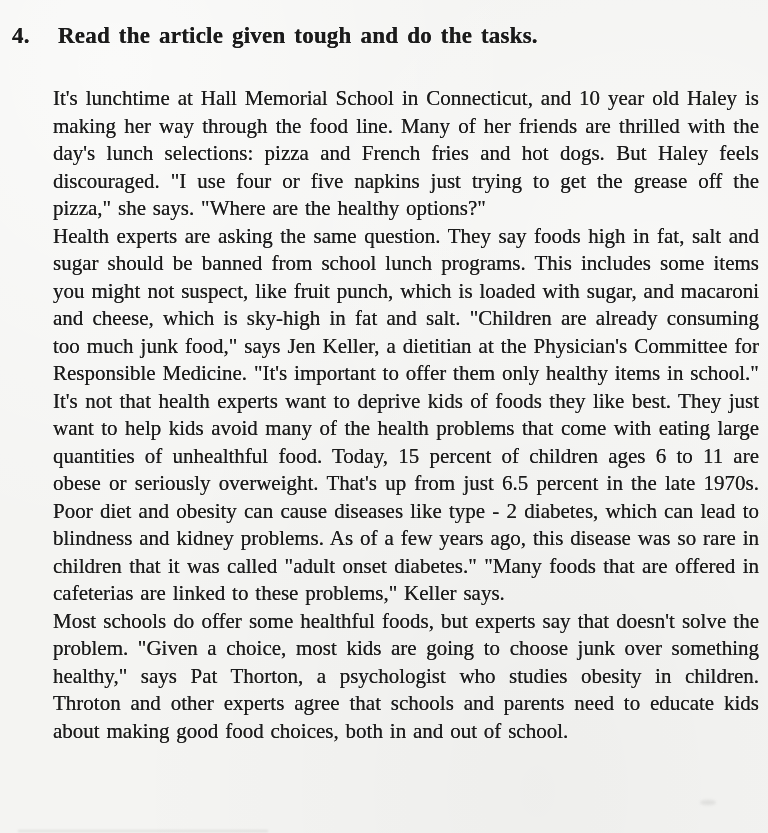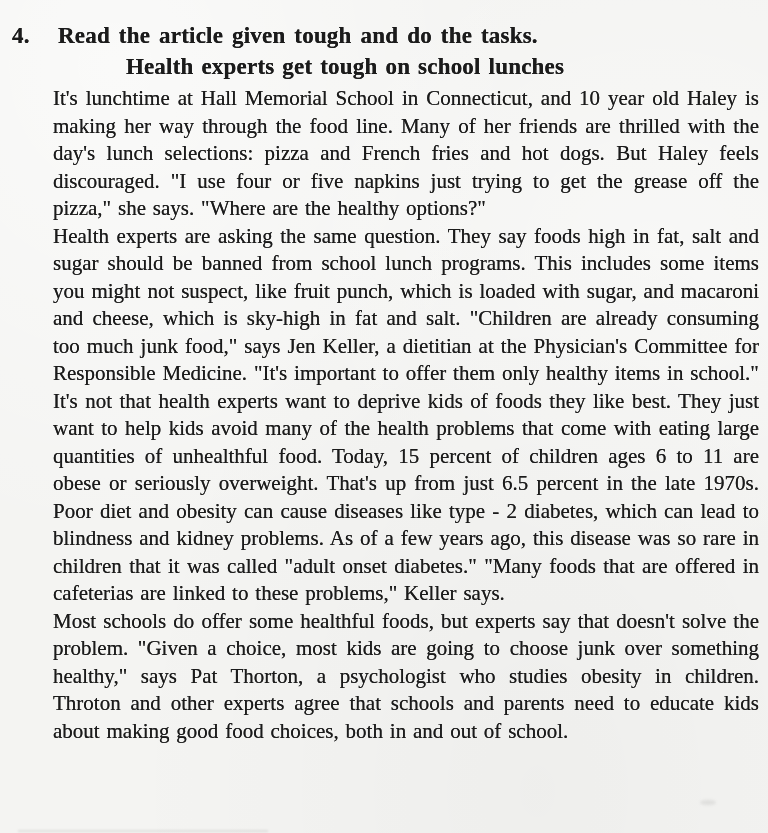--- a/index.html
+++ b/index.html
@@ -104,21 +104,20 @@
 
 <div class="page">
 
   <div class="ghost-fragment">below and do the tasks.</div>
 
   <div class="task-row">
     <span class="task-number">4.</span>
     <span class="task-instruction">Read the article given tough and do the tasks.</span>
   </div>
 
-  <h1 class="article-title">Health experts get tough on school lunches</h1>
 
   <div class="article-body">
     <p class="article-paragraph">It's lunchtime at Hall Memorial School in Connecticut, and 10 year old Haley is making her way through the food line. Many of her friends are thrilled with the day's lunch selections: pizza and French fries and hot dogs. But Haley feels discouraged. "I use four or five napkins just trying to get the grease off the pizza," she says. "Where are the healthy options?"</p>
     <p class="article-paragraph">Health experts are asking the same question. They say foods high in fat, salt and sugar should be banned from school lunch programs. This includes some items you might not suspect, like fruit punch, which is loaded with sugar, and macaroni and cheese, which is sky-high in fat and salt. "Children are already consuming too much junk food," says Jen Keller, a dietitian at the Physician's Committee for Responsible Medicine. "It's important to offer them only healthy items in school."</p>
     <p class="article-paragraph">It's not that health experts want to deprive kids of foods they like best. They just want to help kids avoid many of the health problems that come with eating large quantities of unhealthful food. Today, 15 percent of children ages 6 to 11 are obese or seriously overweight. That's up from just 6.5 percent in the late 1970s. Poor diet and obesity can cause diseases like type - 2 diabetes, which can lead to blindness and kidney problems. As of a few years ago, this disease was so rare in children that it was called "adult onset diabetes." "Many foods that are offered in cafeterias are linked to these problems," Keller says.</p>
     <p class="article-paragraph">Most schools do offer some healthful foods, but experts say that doesn't solve the problem. "Given a choice, most kids are going to choose junk over something healthy," says Pat Thorton, a psychologist who studies obesity in children. Throton and other experts agree that schools and parents need to educate kids about making good food choices, both in and out of school.</p>
   </div>
 
   <div class="artifact-bottom-streak"></div>
   <div class="artifact-smudge"></div>

